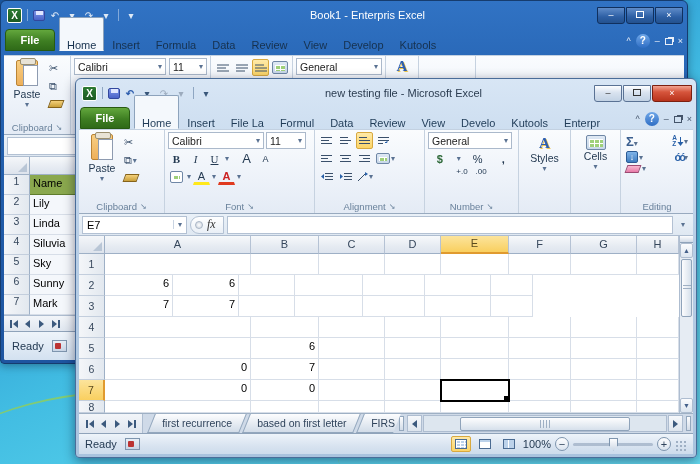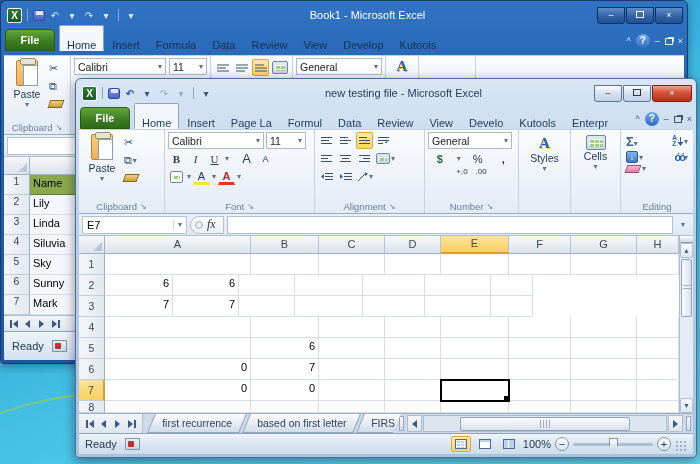--- a/index.html
+++ b/index.html
@@ -34,21 +34,21 @@
     color:#fff; text-align:center; line-height:15px; background:linear-gradient(#5f8cc9,#2d5fa4 60%,#24528f); }
   .win-front .wbtn { border-color:#5a7294; color:#333; background:linear-gradient(#fdfeff,#d8e2ef 45%,#c2d2e4); }
   .wbtn.close-red { width:40px; color:#fff; background:linear-gradient(#f2a492,#d6553c 40%,#b8331c); border-color:#7c1f10; }
   .restore-glyph { display:inline-block; width:8px; height:7px; border:1px solid currentColor; box-shadow:2px -2px 0 -1px currentColor; }
 
   
   .tabrow { display:flex; align-items:flex-end; height:24px; padding:0 4px; }
   .file-btn { width:50px; height:22px; border-radius:4px 4px 0 0; margin-right:4px;
     background:linear-gradient(#63a73d,#3e7e22 55%,#2f6a18); border:1px solid #275a12;
     color:#fff; font-size:11px; font-weight:bold; text-align:center; line-height:20px; }
-  .rtab { height:26px; padding:8px 7px; font-size:11px; color:#1f3b57; line-height:22px; white-space:nowrap;
+  .rtab { height:26px; padding:16px 7px; font-size:11px; color:#1f3b57; line-height:22px; white-space:nowrap;
     border:1px solid transparent; }
   .rtab.active { background:#f4f8fc; border:1px solid #8da3bc; border-bottom-color:#f4f8fc; border-radius:2px 2px 0 0; }
   .tab-right-icons { margin-left:auto; display:flex; align-items:center; gap:5px; padding-bottom:3px; }
   .help-circle { width:14px; height:14px; border-radius:50%; background:linear-gradient(#6fa7e8,#2f6ec4);
     color:#fff; font-size:10px; font-weight:bold; text-align:center; line-height:14px; }
   .mini-glyph { font-size:9px; color:#44546a; }
   .win-back .mini-glyph { color:#e8eef8; }
   .win-back .rtab { color:#16314e; }
 
   
@@ -195,21 +195,21 @@
       <div class="xl-icon">X</div>
       <div class="qsep"></div>
       <div class="save-glyph"></div>
       <span class="qbtn">↶</span>
         <span class="qbtn">▾</span>
       <span class="qbtn">↷</span>
         <span class="qbtn">▾</span>
       <div class="qsep"></div>
       <span class="qbtn">▾</span>
     </div>
-    <span class="title-text">Book1 - Microsoft Excel</span>
+    <span class="title-text">Book1 - Enterpris Excel</span>
     <div class="winbtns">
       <div class="wbtn">–</div>
       <div class="wbtn"><span class="restore-glyph" style="box-shadow:none"></span></div>
       <div class="wbtn">×</div>
     </div>
   </div>
 
   <div class="tabrow">
     <div class="file-btn">File</div>
     <div id="back-tabs" style="display:flex;align-items:flex-end">
@@ -428,21 +428,21 @@
       <div class="wbtn"><span class="restore-glyph" style="box-shadow:none"></span></div>
       <div class="wbtn close-red">×</div>
     </div>
   </div>
 
   <div class="tabrow">
     <div class="file-btn">File</div>
     <div id="front-tabs" style="display:flex;align-items:flex-end">
         <div class="rtab active">Home</div>
         <div class="rtab">Insert</div>
-        <div class="rtab">Page La</div>
+        <div class="rtab">File La</div>
         <div class="rtab">Formul</div>
         <div class="rtab">Data</div>
         <div class="rtab">Review</div>
         <div class="rtab">View</div>
         <div class="rtab">Develo</div>
         <div class="rtab">Kutools</div>
         <div class="rtab">Enterpr</div>
       </div>
     <div class="tab-right-icons">
       <span class="mini-glyph">^</span>

